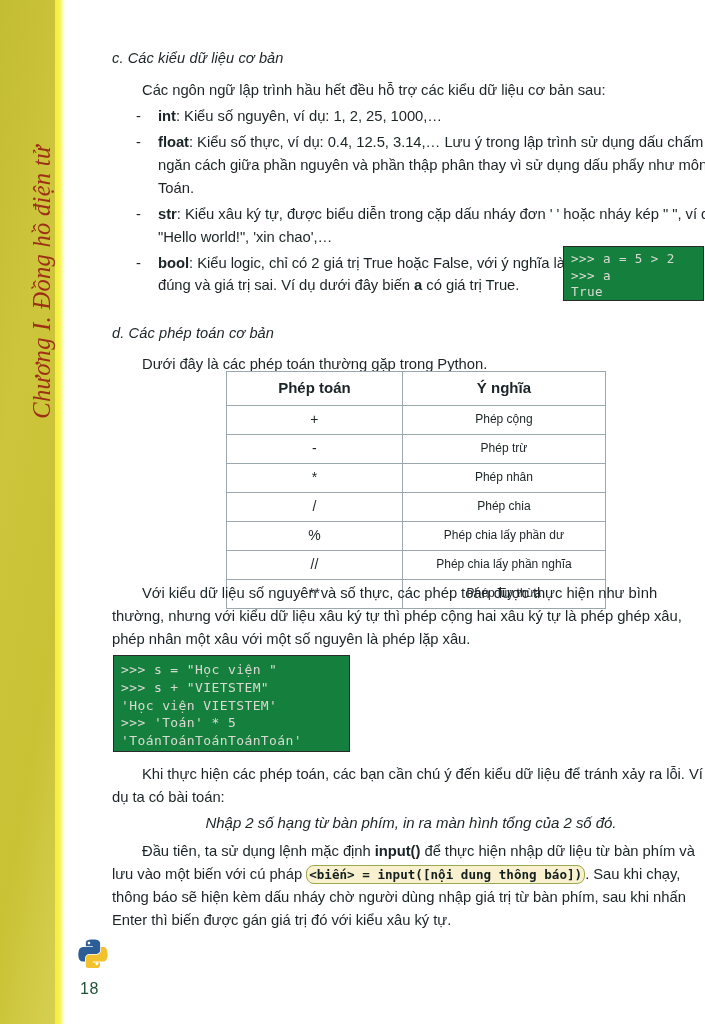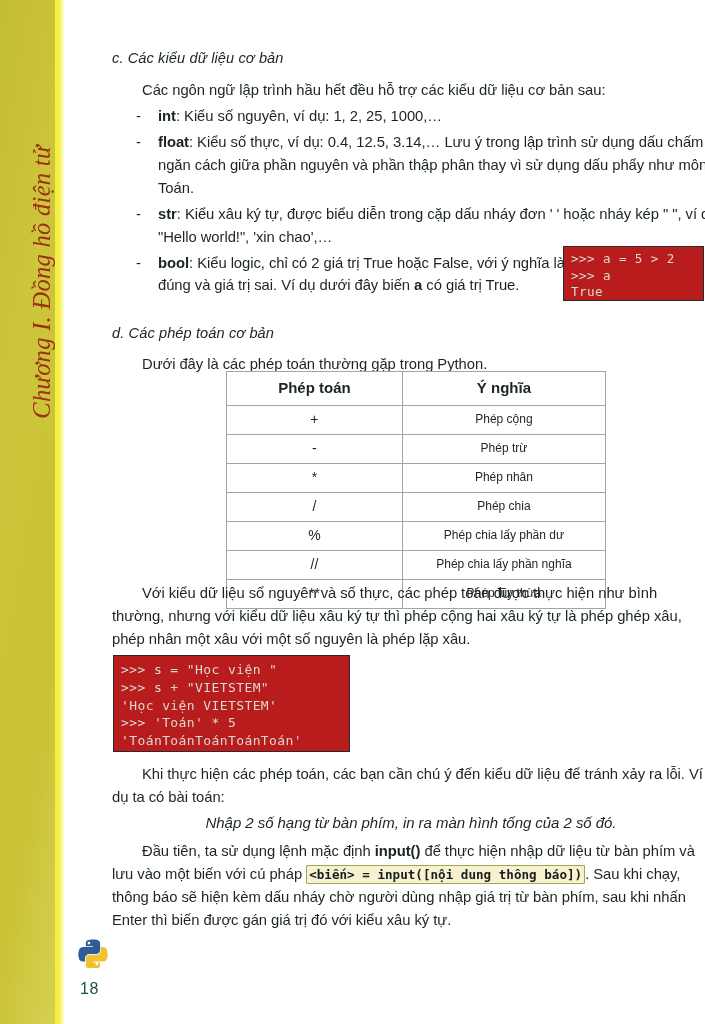--- a/index.html
+++ b/index.html
@@ -120,21 +120,21 @@
   ul.dash-list > li .dash {
     position: absolute;
     left: 24px;
     top: 0;
     color: #1b2426;
     font-size: 14.8px;
   }
 
   
   .console {
-    background: #b91c1c;
+    background: #15803d;
     color: #d9dad2;
     font-family: "DejaVu Sans Mono", "Liberation Mono", monospace;
     font-size: 12.6px;
     line-height: 1.32;
     padding: 4px 7px 5px 7px;
     box-sizing: border-box;
     letter-spacing: 0.4px;
     box-shadow: 0 0 0 1px #2a2a2a;
   }
   .console .line { white-space: pre; }
@@ -192,21 +192,21 @@
   .code-highlight {
     font-family: "DejaVu Sans Mono", "Liberation Mono", monospace;
     font-weight: 700;
     font-size: 12.6px;
     background: #f8f0cf;
     border: 1px solid #9aab4f;
     padding: 1px 2px 1px 2px;
     letter-spacing: 0px;
     color: #14201f;
     white-space: nowrap;
-    border-radius: 1px;
+    border-radius: 8px;
   }
 
   .emphasis-line {
     font-style: italic;
     font-size: 15px;
     color: #1b2426;
     text-align: center;
     letter-spacing: -0.05px;
   }
 

